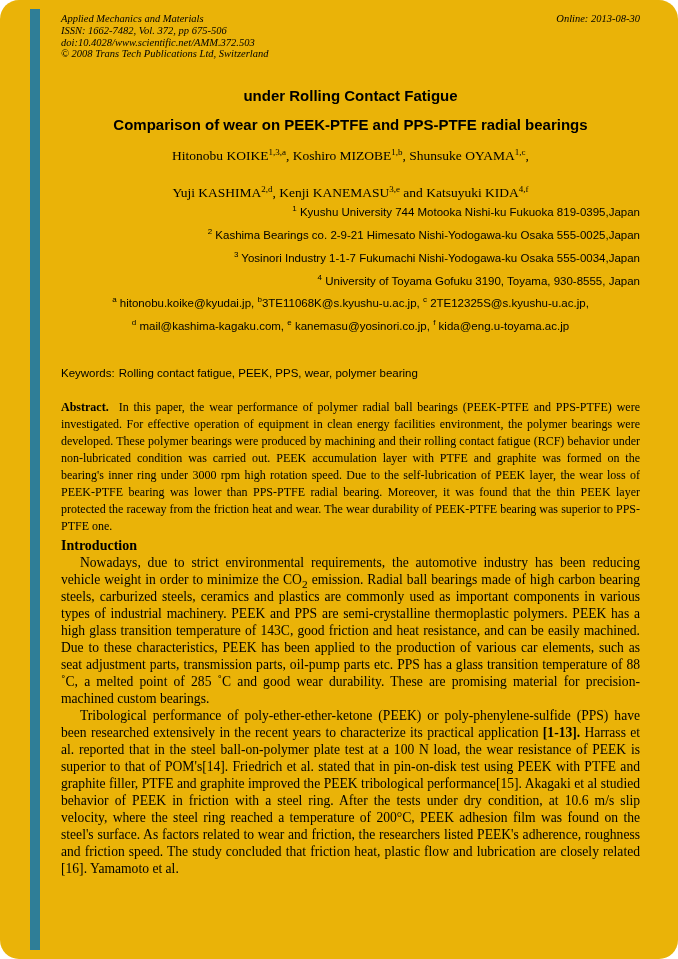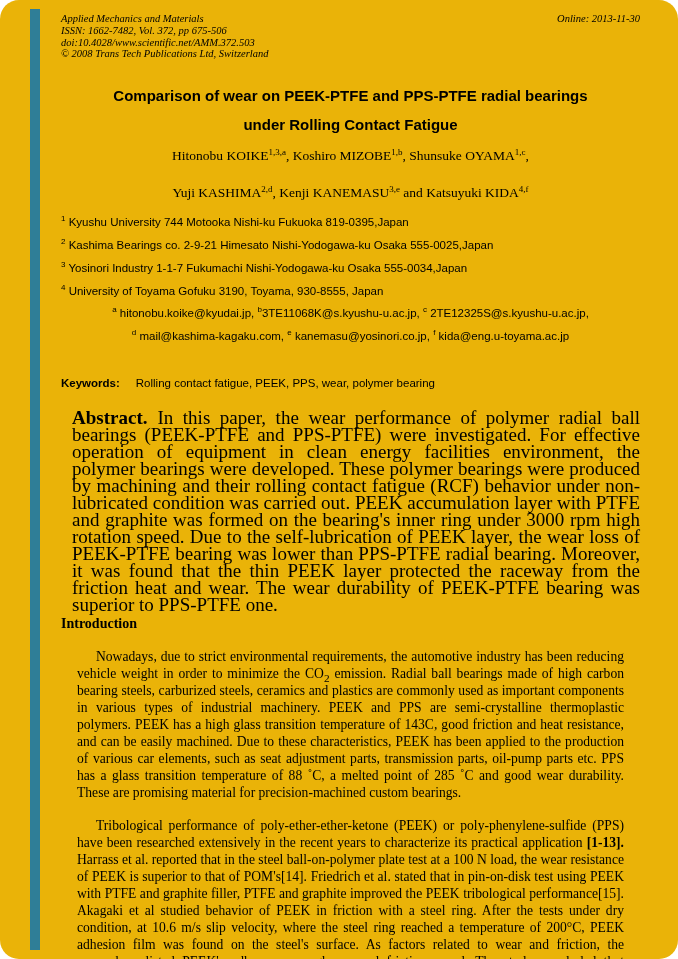--- a/index.html
+++ b/index.html
@@ -52,81 +52,80 @@
     line-height: 17px;
     text-align: center;
     margin-top: 13px;
   }
   .author-line + .author-line { margin-top: 20px; }
   .authors sup { font-size: 9px; }
   .affiliations {
     font-family: "Liberation Sans", "DejaVu Sans", sans-serif;
     font-size: 11.5px;
     line-height: 22.8px;
-    text-align: left;
-    margin-top: 10px;
+    text-align: right;
   }
   .emails {
     font-family: "Liberation Sans", "DejaVu Sans", sans-serif;
     font-size: 11.5px;
     line-height: 22.8px;
     text-align: center;
   }
   .affiliations sup, .emails sup { font-size: 8px; }
   .keywords {
     font-family: "Liberation Sans", "DejaVu Sans", sans-serif;
     font-size: 11.5px;
     line-height: 14px;
     margin-top: 28px;
   }
-  .kw-label { font-weight: bold; margin-right: 16px; }
+  .kw-label { font-weight: normal; margin-right: 4px; }
   .abstract {
-    font-size: 19px;
+    font-size: 12px;
     line-height: 17px;
     text-align: justify;
-    margin: 19px 0 0 11px;
+    margin: 19px 0 0 0;
   }
   .para-label { font-weight: bold; margin-right: 10px; }
   .section-heading {
     font-size: 14px;
     font-weight: bold;
     line-height: 17px;
     margin-top: 2px;
   }
   .body-para {
     font-size: 13.6px;
     line-height: 17px;
     text-align: justify;
     text-indent: 19px;
-    margin: 16px;
+    margin: 0;
   }
   sup { vertical-align: super; line-height: 0; }
   sub { vertical-align: sub; line-height: 0; }
 </style>
 </head>
 <body>
 
 <div class="page">
   <div class="accent-bar" style="background: rgb(47, 126, 151);"></div>
 
   <div class="content">
 
     <div class="journal-header">
       <div class="header-left">
         <div>Applied Mechanics and Materials</div>
         <div>ISSN: 1662-7482, Vol. 372, pp 675-506</div>
         <div>doi:10.4028/www.scientific.net/AMM.372.503</div>
         <div>© 2008 Trans Tech Publications Ltd, Switzerland</div>
       </div>
-      <div class="header-right">Online: 2013-11-30</div>
+      <div class="header-right">Online: 2013-08-30</div>
     </div>
 
     <div class="title">
+      <div class="title-line">under Rolling Contact Fatigue</div>
       <div class="title-line">Comparison of wear on PEEK-PTFE and PPS-PTFE radial bearings</div>
-      <div class="title-line">under Rolling Contact Fatigue</div>
     </div>
 
     <div class="authors">
       <div class="author-line">Hitonobu KOIKE<sup>1,3,a</sup>, Koshiro MIZOBE<sup>1,b</sup>, Shunsuke OYAMA<sup>1,c</sup>,</div>
       <div class="author-line">Yuji KASHIMA<sup>2,d</sup>, Kenji KANEMASU<sup>3,e</sup> and Katsuyuki KIDA<sup>4,f</sup></div>
     </div>
 
     <div class="affiliations">
       <div class="affil-line"><sup>1</sup> Kyushu University 744 Motooka Nishi-ku Fukuoka 819-0395,Japan</div>
       <div class="affil-line"><sup>2</sup> Kashima Bearings co. 2-9-21 Himesato Nishi-Yodogawa-ku Osaka 555-0025,Japan</div>

